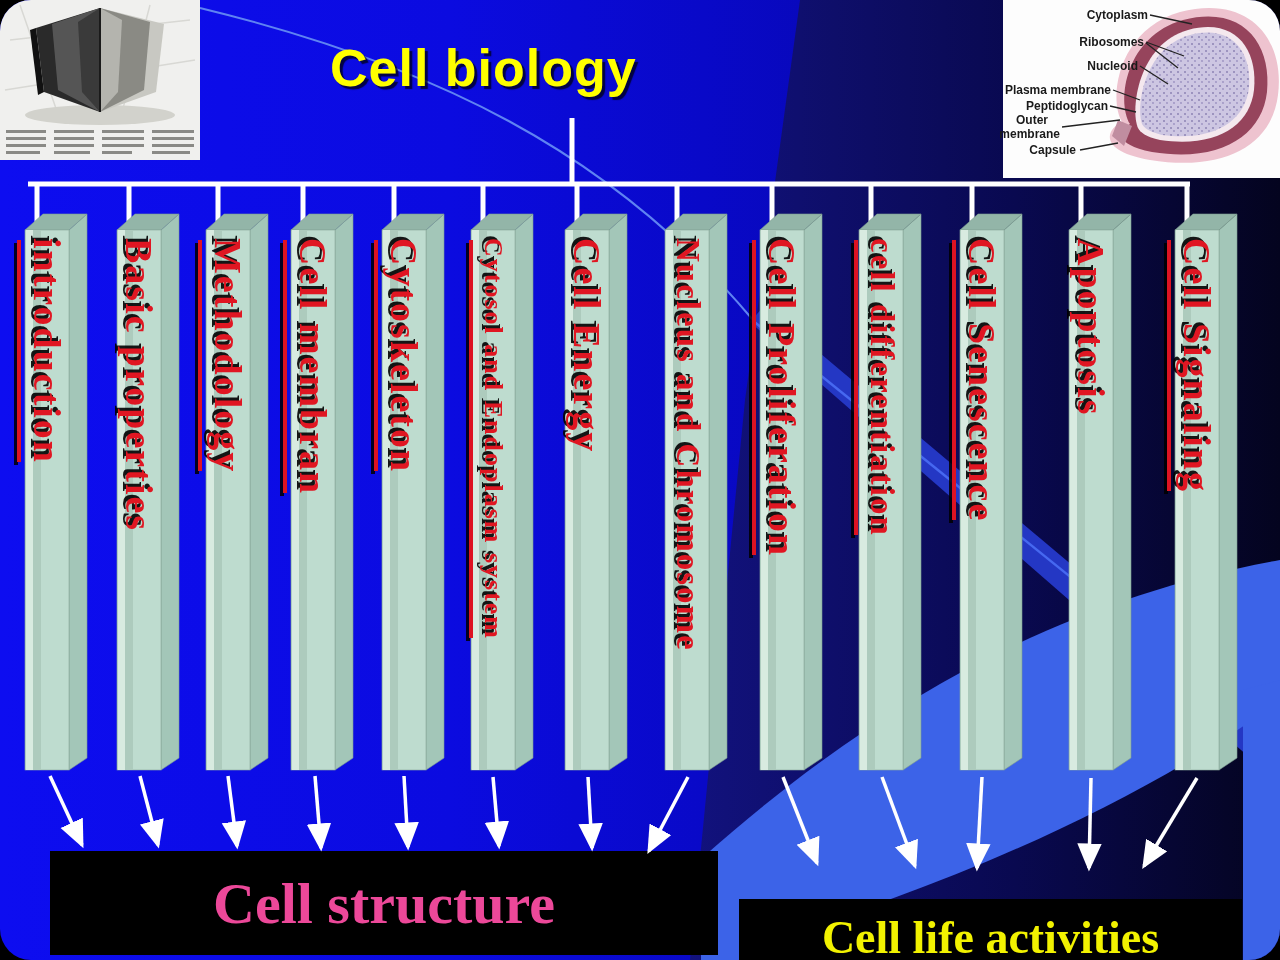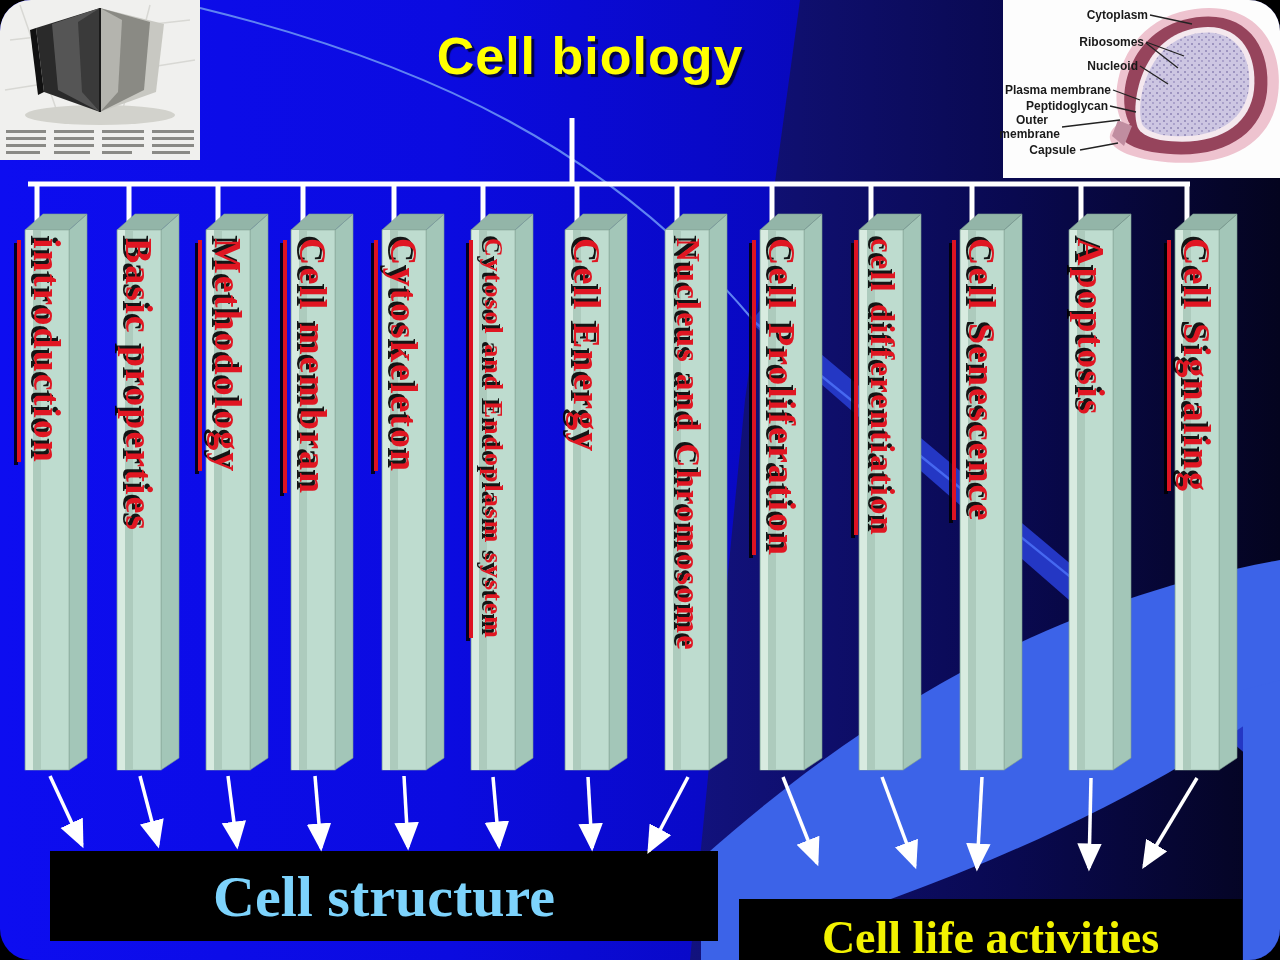--- a/index.html
+++ b/index.html
@@ -4,36 +4,36 @@
 <style>
   html,body{margin:0;padding:0;background:#000;}
   #slide{position:relative;width:1280px;height:960px;overflow:hidden;
          font-family:"Liberation Sans",sans-serif;
          background:linear-gradient(90deg,#0d0df0 0%,#0b0be0 35%,#0909c8 55%,#0707b0 72%,#0606a0 100%);border-radius:31px;}
   svg{position:absolute;left:0;top:0;}
   #bglayer{z-index:1;}
   #fglayer{z-index:4;pointer-events:none;}
   .hlayer{position:absolute;left:0;top:0;width:1280px;height:960px;z-index:3;}
 
-  #title{position:absolute;left:330px;top:26px;width:520px;text-align:center;
+  #title{position:absolute;left:330px;top:38px;width:520px;
          font-size:52px;font-weight:bold;color:#ffff00;letter-spacing:1px;
          text-shadow:3px 3px 1px rgba(0,0,30,0.8);}
 
   .pillar-label{position:absolute;display:flex;justify-content:center;align-items:flex-start;}
   .pillar-label span{writing-mode:vertical-rl;text-orientation:mixed;
         font-family:"Liberation Serif","DejaVu Serif",serif;font-weight:bold;
         color:#e01622;letter-spacing:2px;line-height:1;position:relative;
         text-shadow:-3px 3px 0 rgba(0,0,0,0.9);}
   .pillar-label span.u::before{content:'';position:absolute;left:-11px;top:2px;
         height:calc(100% - 4px);width:4px;background:#dd1322;
         box-shadow:-3px 3px 0 rgba(0,0,0,0.85);}
 
   .group-box{position:absolute;background:#000;display:flex;align-items:center;justify-content:center;
         font-family:"Liberation Serif","DejaVu Serif",serif;font-weight:bold;}
-  #structure-box{left:50px;top:851px;width:668px;height:90px;font-size:58px;color:#7dd3fc;}
+  #structure-box{left:50px;top:851px;width:668px;height:104px;font-size:58px;color:#ec4899;}
   #life-box{left:739px;top:856px;width:503px;height:77px;font-size:46px;color:#f2f200;margin-top:43px;}
 </style>
 </head>
 <body>
 
 <div id="slide">
 
   <svg id="bglayer" width="1280" height="960" viewBox="0 0 1280 960">
     <defs>
       <linearGradient id="darkg" x1="0" y1="0" x2="1" y2="0">

